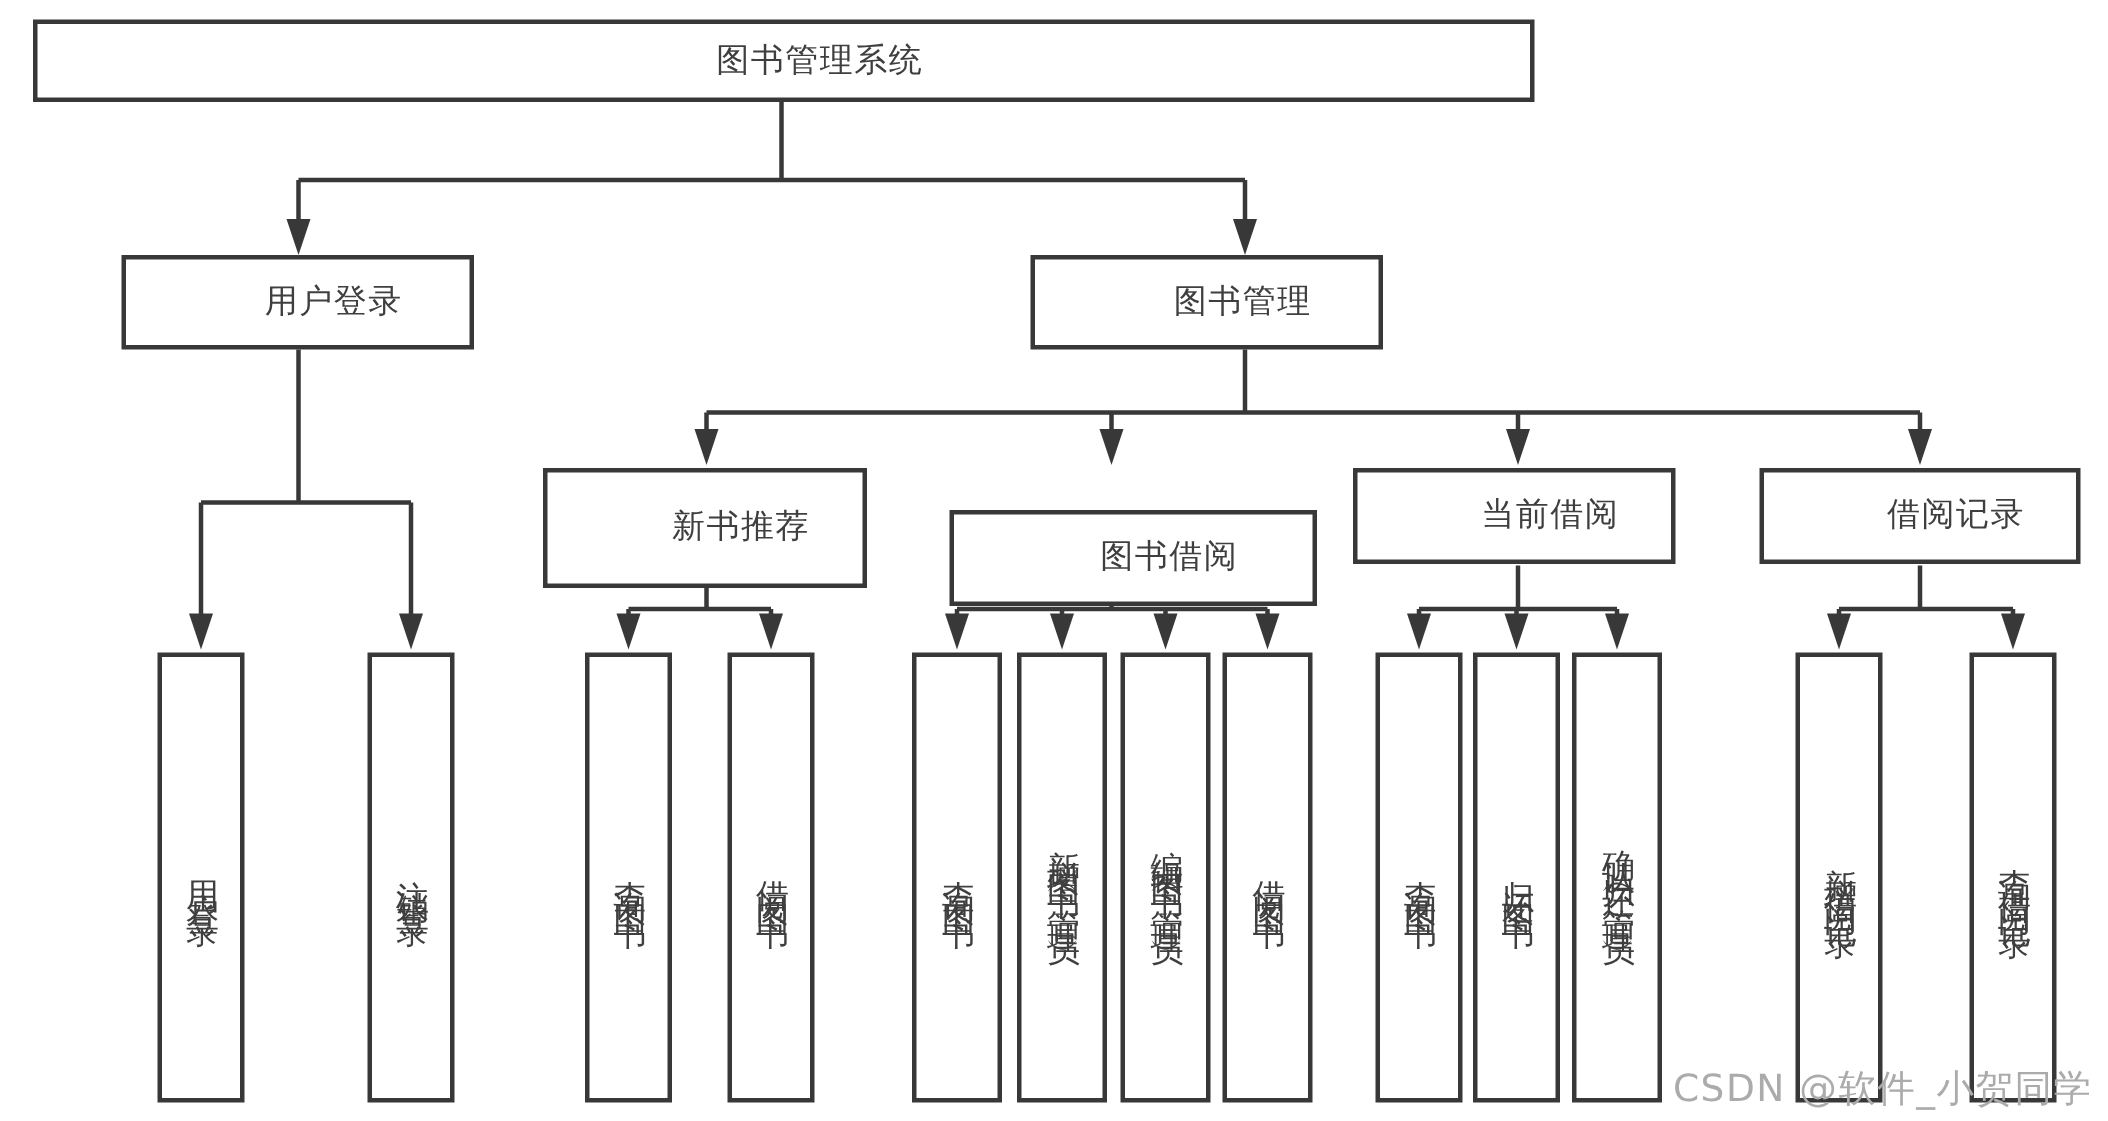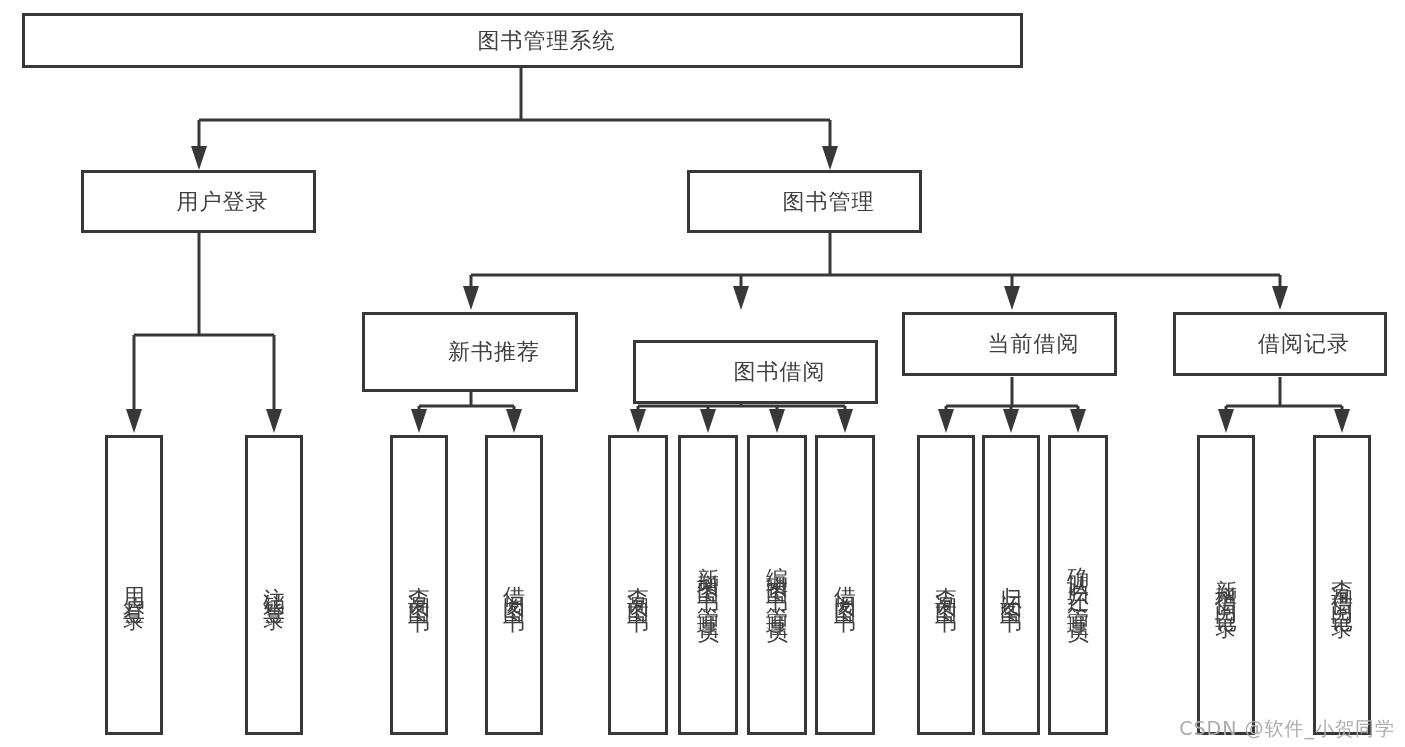--- a/index.html
+++ b/index.html
@@ -36,21 +36,21 @@
   .box.h{letter-spacing:1px;padding-left:48px;}
   .box.v{
     writing-mode:vertical-rl;
     text-orientation:mixed;
     letter-spacing:8px;
   }
   .watermark{
     position:absolute;
     right:10px;bottom:5px;
     color:var(--watermark);
-    font-size:19px;
+    font-size:25px;
     letter-spacing:1px;
     white-space:nowrap;
   }
 </style>
 </head>
 <body>
 
 <div class="canvas">
 
   <svg class="wires" viewBox="0 0 1405 747" xmlns="http://www.w3.org/2000/svg">

